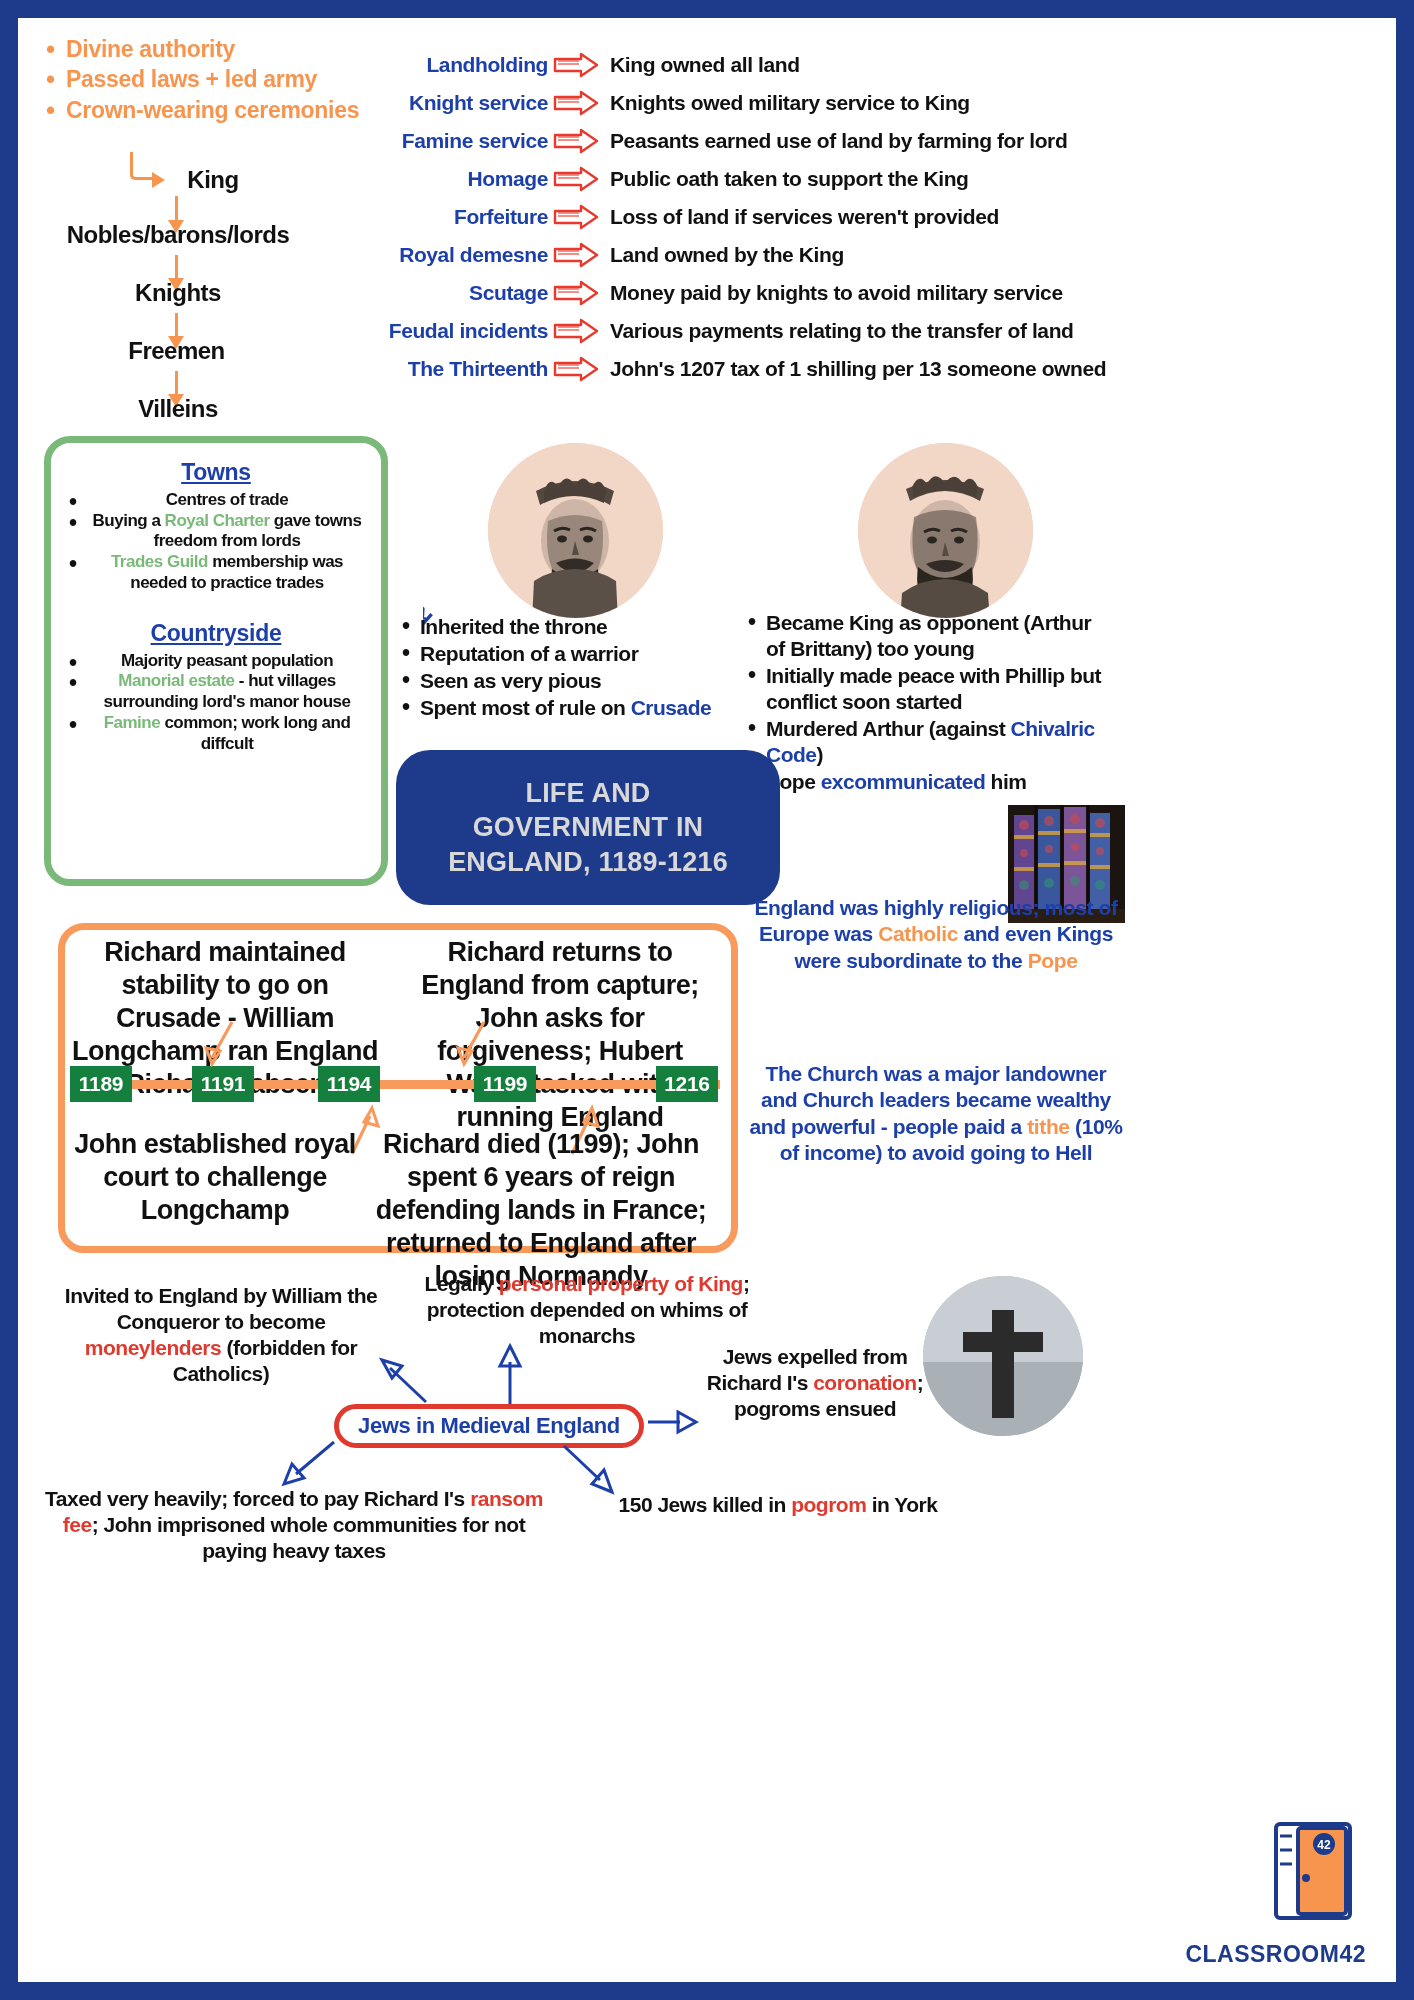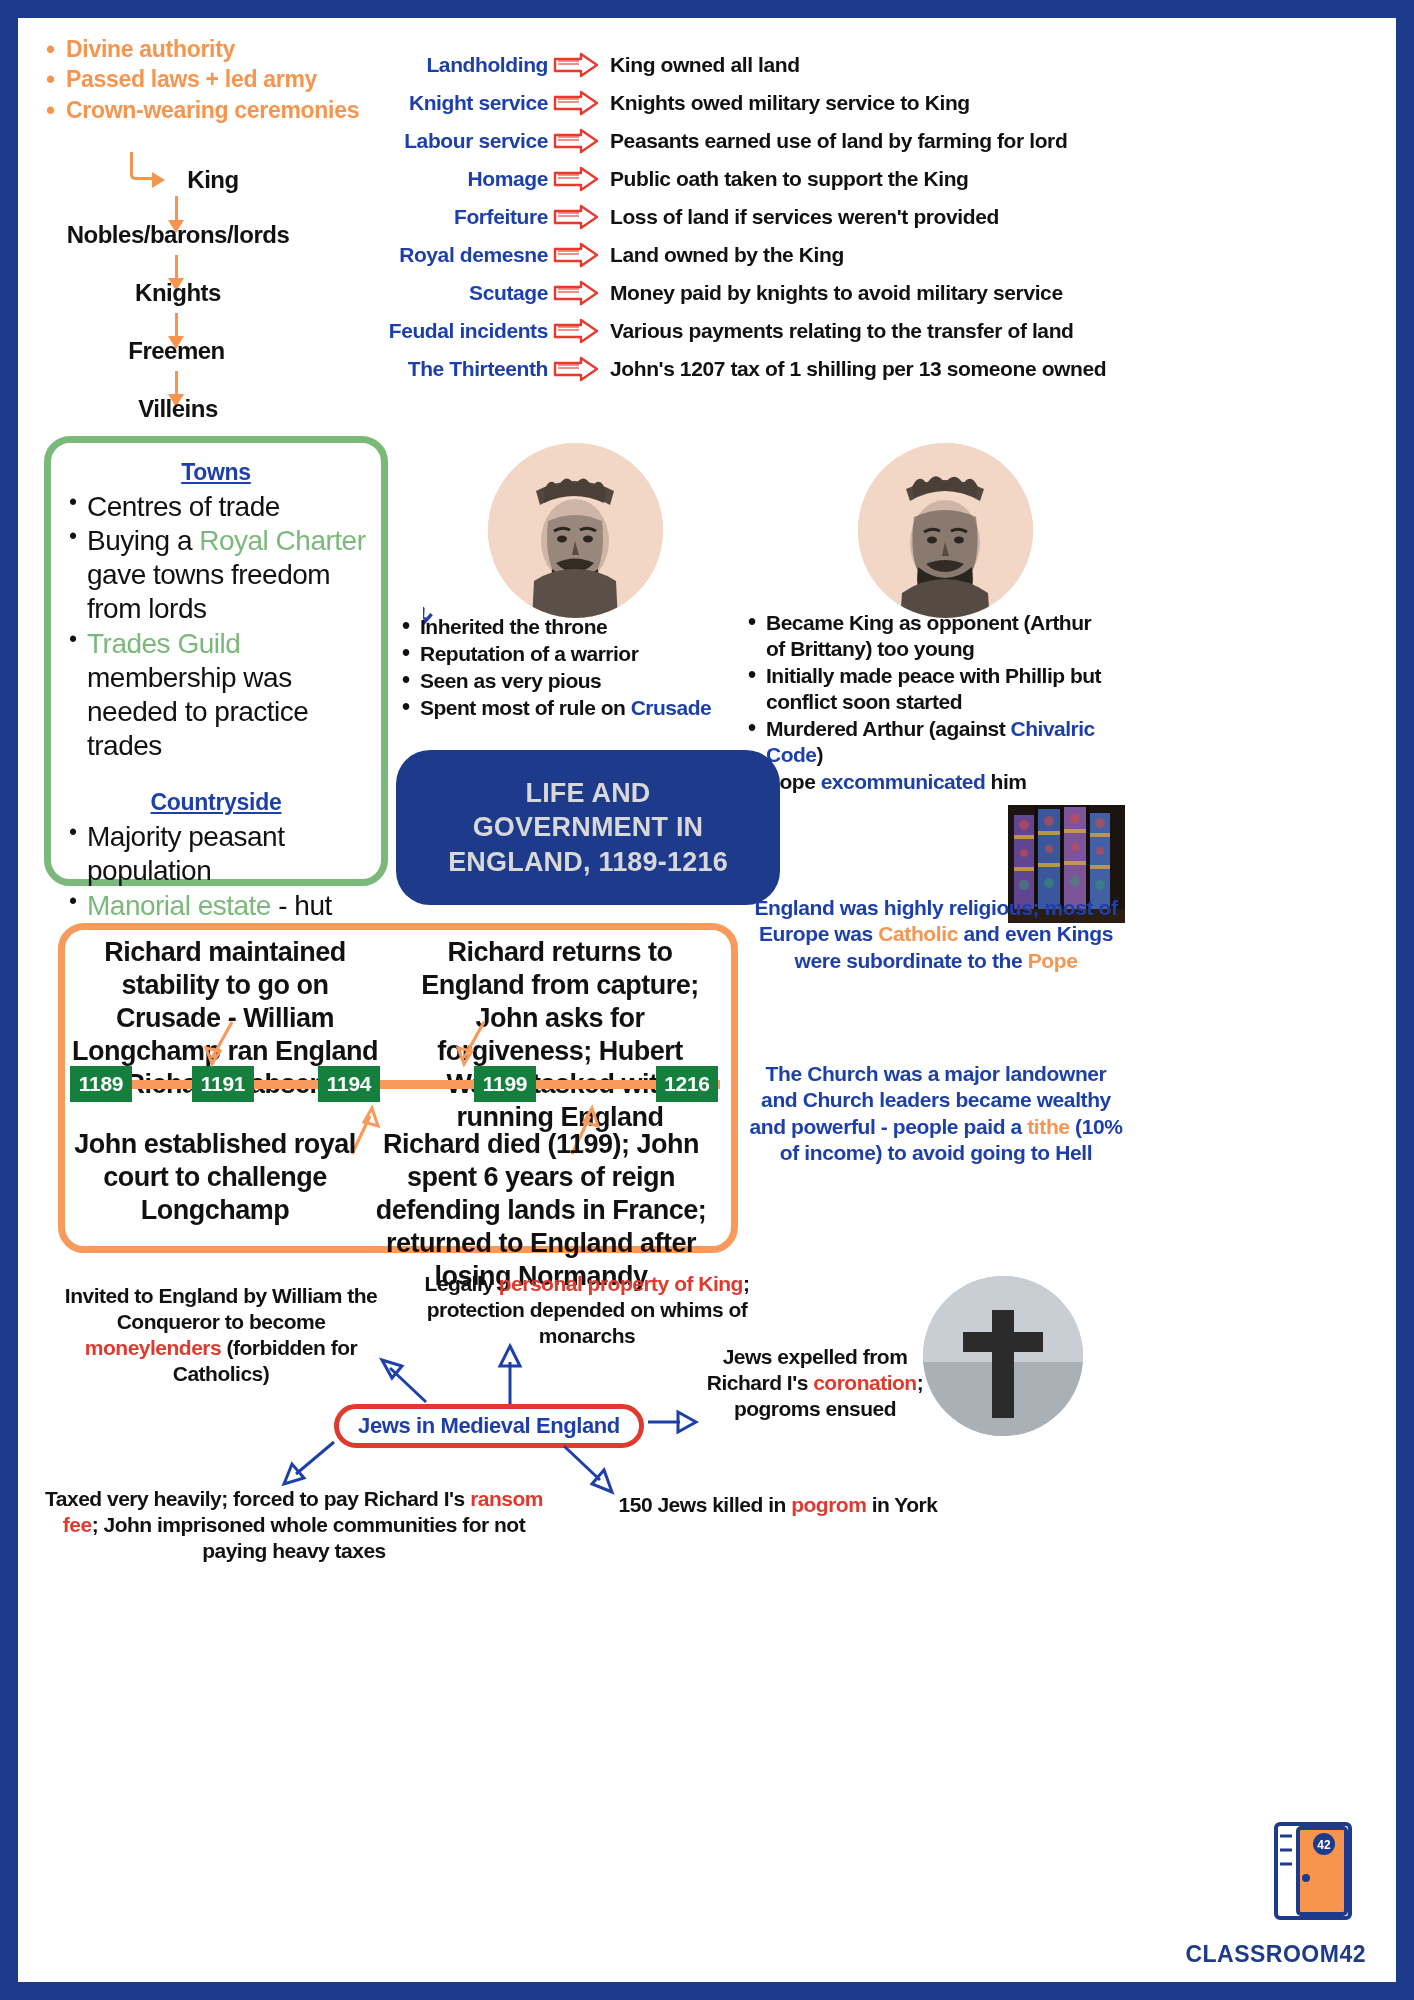--- a/index.html
+++ b/index.html
@@ -86,22 +86,22 @@
     border: 7px solid #7ab97a; border-radius: 26px;
     background: #ffffff; padding: 16px 14px 10px 14px;
   }
   .sec-head {
     text-align: center; color: #1d3faa; font-weight: bold;
     font-size: 23px; text-decoration: underline;
     letter-spacing: -0.3px; margin-bottom: 4px;
   }
   .gb-list li {
     list-style: none; position: relative; padding-left: 22px;
-    font-size: 28px; font-weight: normal; color: #111111;
-    line-height: 1.22; letter-spacing: -0.5px;
+    font-size: 17px; font-weight: bold; color: #111111;
+    line-height: 1.22; letter-spacing: -0.5px; text-align: center;
   }
   .gb-list li::before {
     content: "•"; position: absolute; left: 4px; top: -2px; font-size: 23px;
   }
   .grn { color: #7ab97a; }
 
   
   .portrait {
     border-radius: 50%; overflow: hidden;
     background: #f0d3c2; position: absolute;
@@ -248,21 +248,21 @@
       <div class="gloss-term">Knight service</div>
       <div class="gloss-arrow">
         <svg width="46" height="26" viewBox="0 0 46 26">
             <path d="M2 7 L28 7 L28 2 L44 13 L28 24 L28 19 L2 19 Z" fill="none" stroke="#e8392c" stroke-width="2.4" stroke-linejoin="round"></path>
             <path d="M5 9 L26 9 M5 12 L26 12" stroke="#e8392c" stroke-width="1.6" opacity="0.75"></path>
           </svg>
       </div>
       <div class="gloss-def">Knights owed military service to King</div>
     </div>
     <div class="gloss-row">
-      <div class="gloss-term">Labour service</div>
+      <div class="gloss-term">Famine service</div>
       <div class="gloss-arrow">
         <svg width="46" height="26" viewBox="0 0 46 26">
             <path d="M2 7 L28 7 L28 2 L44 13 L28 24 L28 19 L2 19 Z" fill="none" stroke="#e8392c" stroke-width="2.4" stroke-linejoin="round"></path>
             <path d="M5 9 L26 9 M5 12 L26 12" stroke="#e8392c" stroke-width="1.6" opacity="0.75"></path>
           </svg>
       </div>
       <div class="gloss-def">Peasants earned use of land by farming for lord</div>
     </div>
     <div class="gloss-row">
       <div class="gloss-term">Homage</div>

